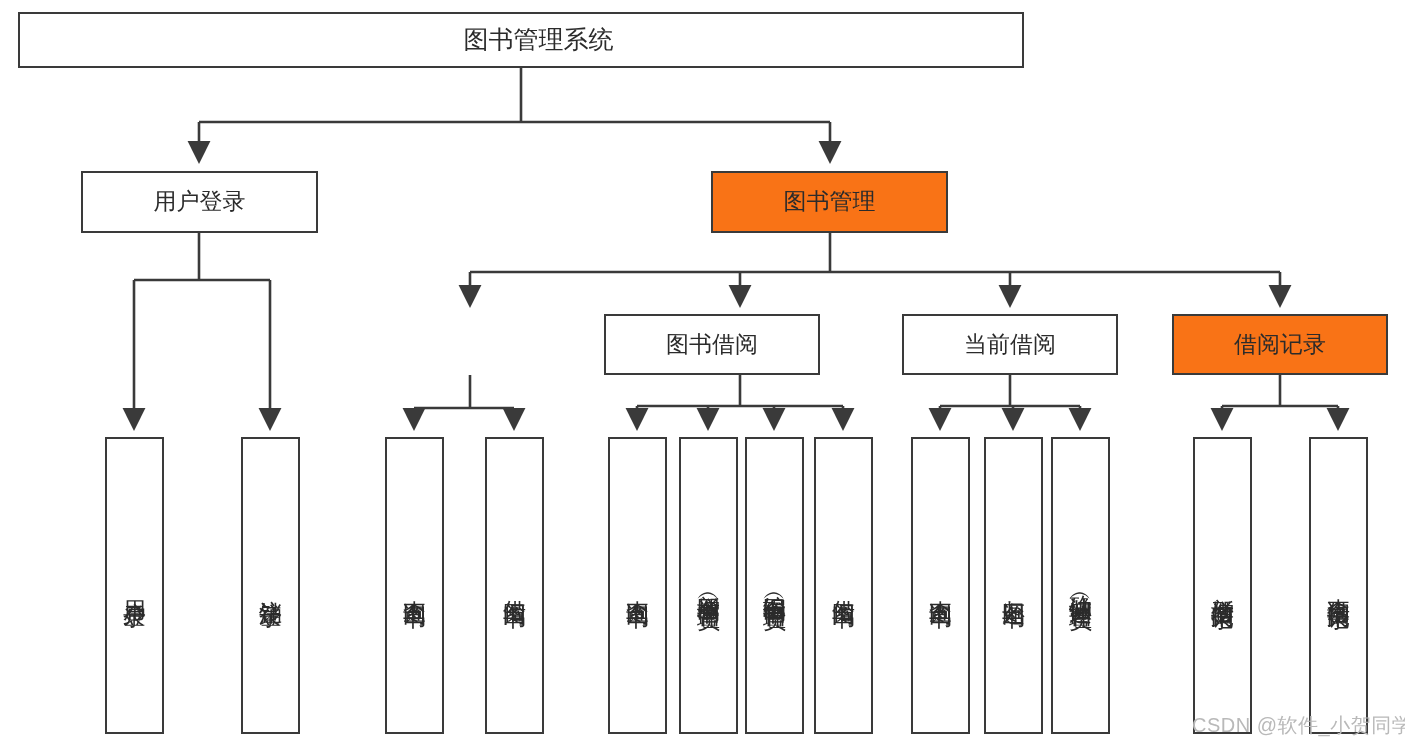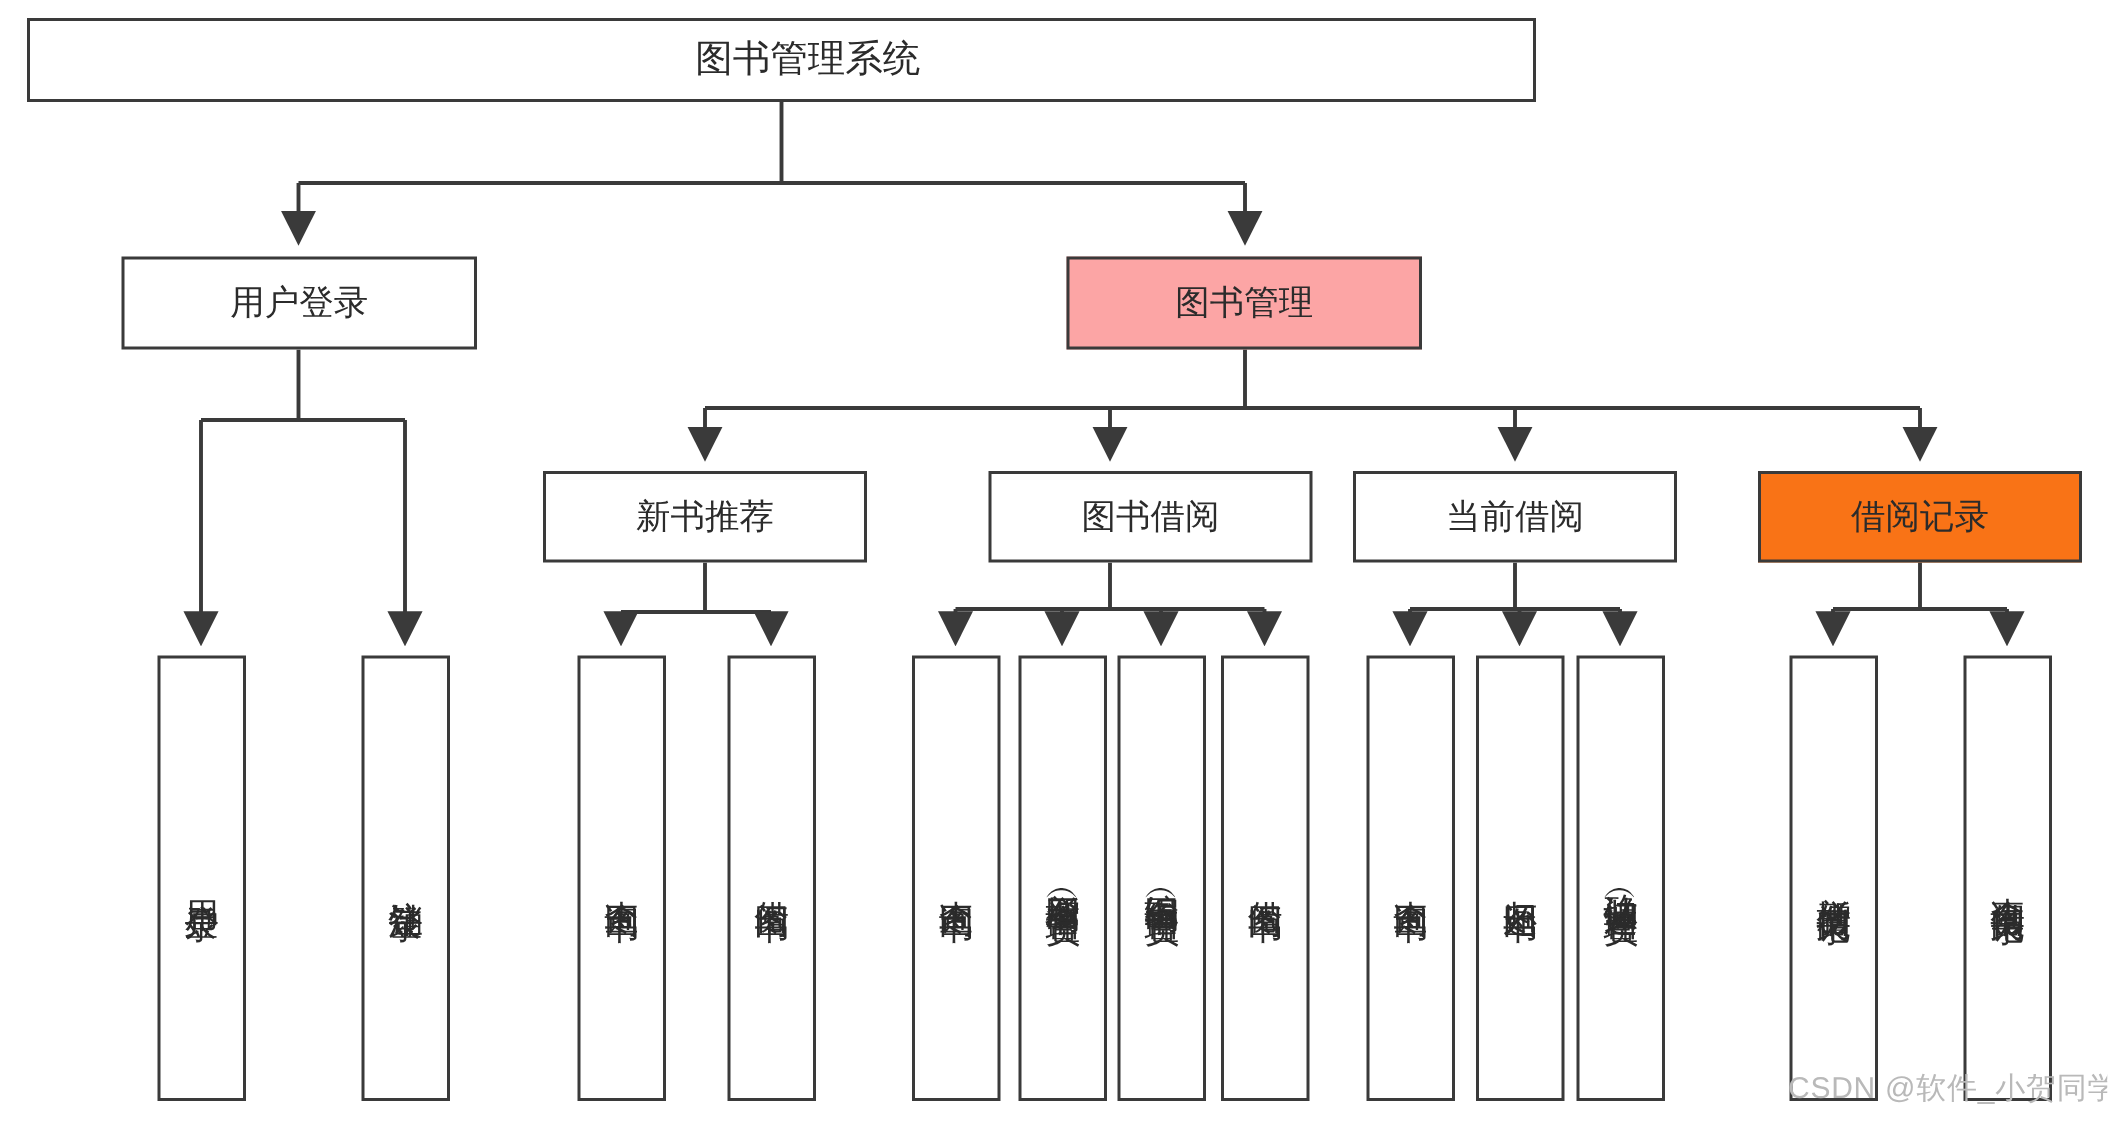--- a/index.html
+++ b/index.html
@@ -116,28 +116,25 @@
     </g>
   </svg>
 
   <div class="node horizontal lvl0" style="left: 18px; top: 12px; width: 1006px; height: 56px; border-color: rgb(58, 58, 58); background: rgb(255, 255, 255); color: rgb(43, 43, 43);">
     <span class="node-label">图书管理系统</span>
   </div>
 
   <div class="node horizontal lvl1" style="left: 81px; top: 171px; width: 237px; height: 62px; border-color: rgb(58, 58, 58); background: rgb(255, 255, 255); color: rgb(43, 43, 43);">
     <span class="node-label">用户登录</span>
   </div>
-  <div class="node horizontal lvl1" style="left: 711px; top: 171px; width: 237px; height: 62px; border-color: rgb(58, 58, 58); background: #fca5a5; color: rgb(43, 43, 43);">
+  <div class="node horizontal lvl1" style="left: 711px; top: 171px; width: 237px; height: 62px; border-color: rgb(58, 58, 58); background: #f97316; color: rgb(43, 43, 43);">
     <span class="node-label">图书管理</span>
   </div>
 
-  <div class="node horizontal lvl2" style="left: 362px; top: 314px; width: 216px; height: 61px; border-color: rgb(58, 58, 58); background: rgb(255, 255, 255); color: rgb(43, 43, 43);">
-    <span class="node-label">新书推荐</span>
-  </div>
-  <div class="node horizontal lvl2" style="left: 659px; top: 314px; width: 216px; height: 61px; border-color: rgb(58, 58, 58); background: rgb(255, 255, 255); color: rgb(43, 43, 43);">
+  <div class="node horizontal lvl2" style="left: 604px; top: 314px; width: 216px; height: 61px; border-color: rgb(58, 58, 58); background: rgb(255, 255, 255); color: rgb(43, 43, 43);">
     <span class="node-label">图书借阅</span>
   </div>
   <div class="node horizontal lvl2" style="left: 902px; top: 314px; width: 216px; height: 61px; border-color: rgb(58, 58, 58); background: rgb(255, 255, 255); color: rgb(43, 43, 43);">
     <span class="node-label">当前借阅</span>
   </div>
   <div class="node horizontal lvl2" style="left: 1172px; top: 314px; width: 216px; height: 61px; border-color: rgb(58, 58, 58); background: #f97316; color: rgb(43, 43, 43);">
     <span class="node-label">借阅记录</span>
   </div>
 
   <div class="node vertical leaf" style="left: 105px; top: 437px; width: 59px; height: 297px; border-color: rgb(58, 58, 58); background: rgb(255, 255, 255); color: rgb(43, 43, 43);">

